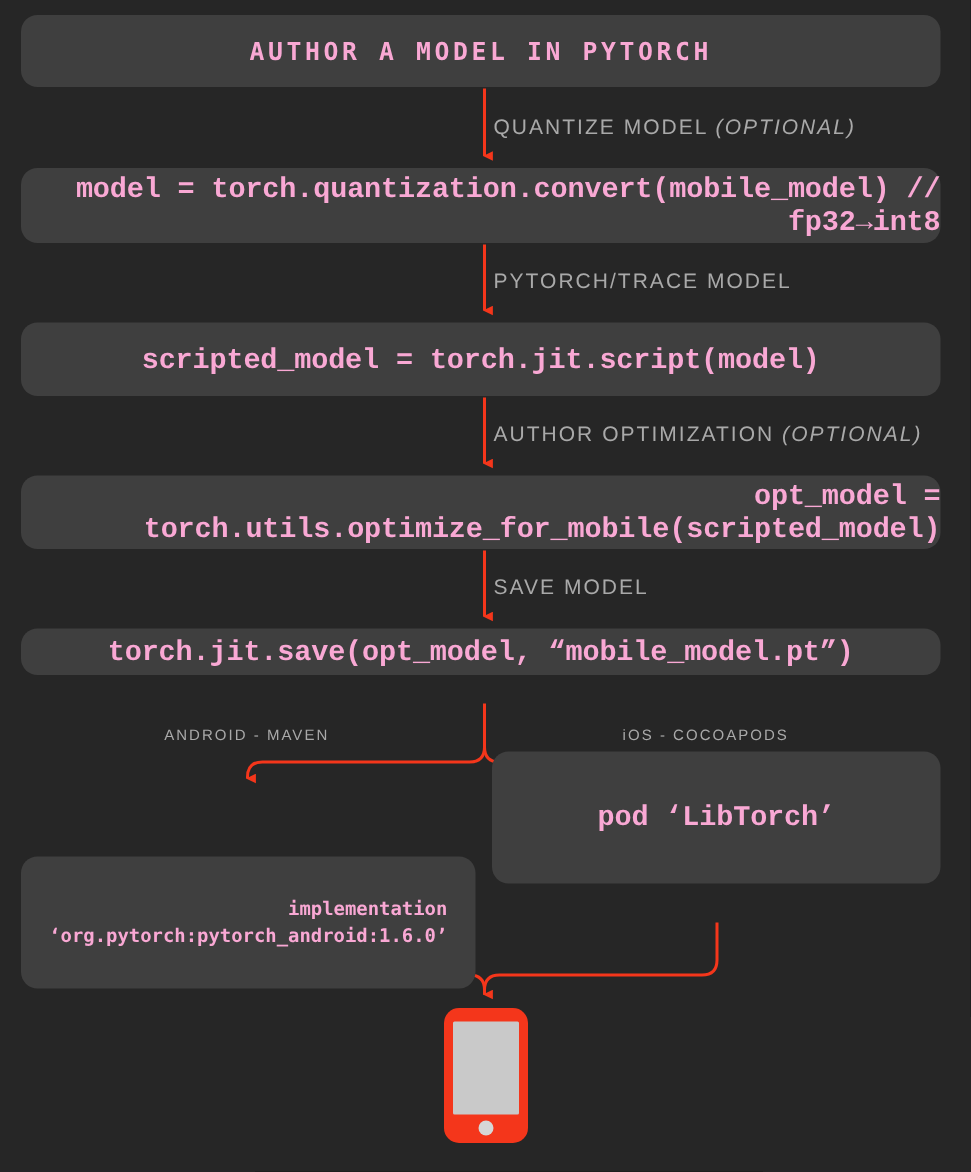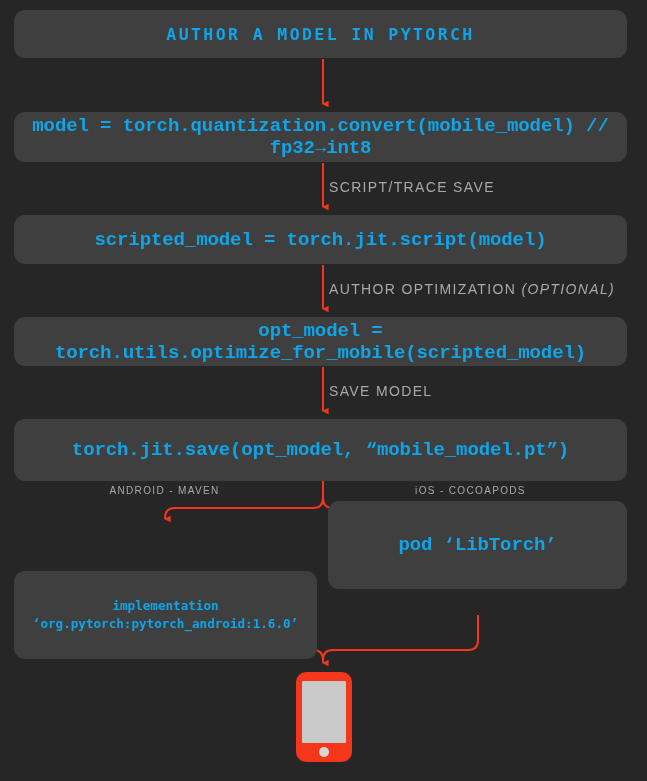--- a/index.html
+++ b/index.html
@@ -20,23 +20,23 @@
   
   .node {
     position: absolute;
     left: 14px;
     width: 613px;
     background: #3f3f3f;
     border-radius: 11px;
     display: flex;
     align-items: center;
     justify-content: center;
-    text-align: center;
+    text-align: right;
     box-sizing: border-box;
-    color: #0ea5e9;
+    color: #f9a8d4;
   }
   .node.title-node {
     font-family: "DejaVu Sans Mono", monospace;
     font-weight: bold;
     font-size: 16.5px;
     letter-spacing: 2.4px;
   }
   .node.code-node {
     font-family: Liberation Mono, monospace;
     font-weight: bold;
@@ -48,21 +48,21 @@
     font-weight: bold;
     font-size: 12.6px;
     line-height: 1.42;
     margin-top: 44px;
   }
 
   #node-title   { top: 10px;  height: 48px; }
   #node-quant   { top: 112px; height: 50px; }
   #node-script  { top: 215px; height: 49px; }
   #node-opt     { top: 317px; height: 49px; }
-  #node-save    { top: 419px; height: 62px; }
+  #node-save    { top: 419px; height: 31px; }
 
   #node-android {
     top: 527px; height: 88px;
     left: 14px; width: 303px;
   }
   #node-ios {
     top: 501px; height: 88px;
     left: 328px; width: 299px;
   }
 
@@ -175,22 +175,23 @@
 
   <div class="node small-node" id="node-android">
     <div>
       <div>implementation</div>
       <div>‘org.pytorch:pytorch_android:1.6.0’</div>
     </div>
   </div>
 
   <div class="node code-node" id="node-ios">pod ‘LibTorch’</div>
 
-
-  <div class="edge-label" id="label-script"><span>SCRIPT/TRACE SAVE</span></div>
+  <div class="edge-label" id="label-quantize"><span>QUANTIZE MODEL </span><i>(OPTIONAL)</i></div>
+
+  <div class="edge-label" id="label-script"><span>PYTORCH/TRACE MODEL</span></div>
 
   <div class="edge-label" id="label-optimize"><span>AUTHOR OPTIMIZATION </span><i>(OPTIONAL)</i></div>
 
   <div class="edge-label" id="label-save"><span>SAVE MODEL</span></div>
 
   <div class="branch-label" id="label-android">ANDROID - MAVEN</div>
 
   <div class="branch-label" id="label-ios">iOS - COCOAPODS</div>
 
   <div id="phone">

